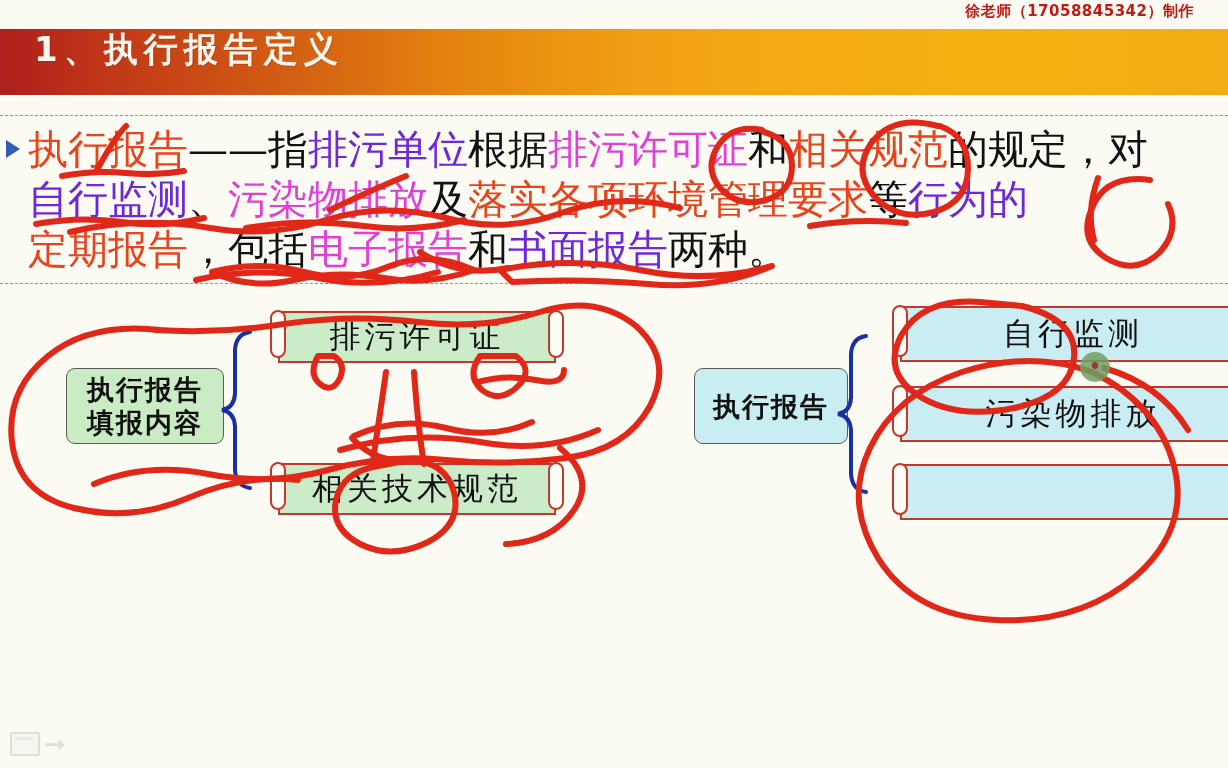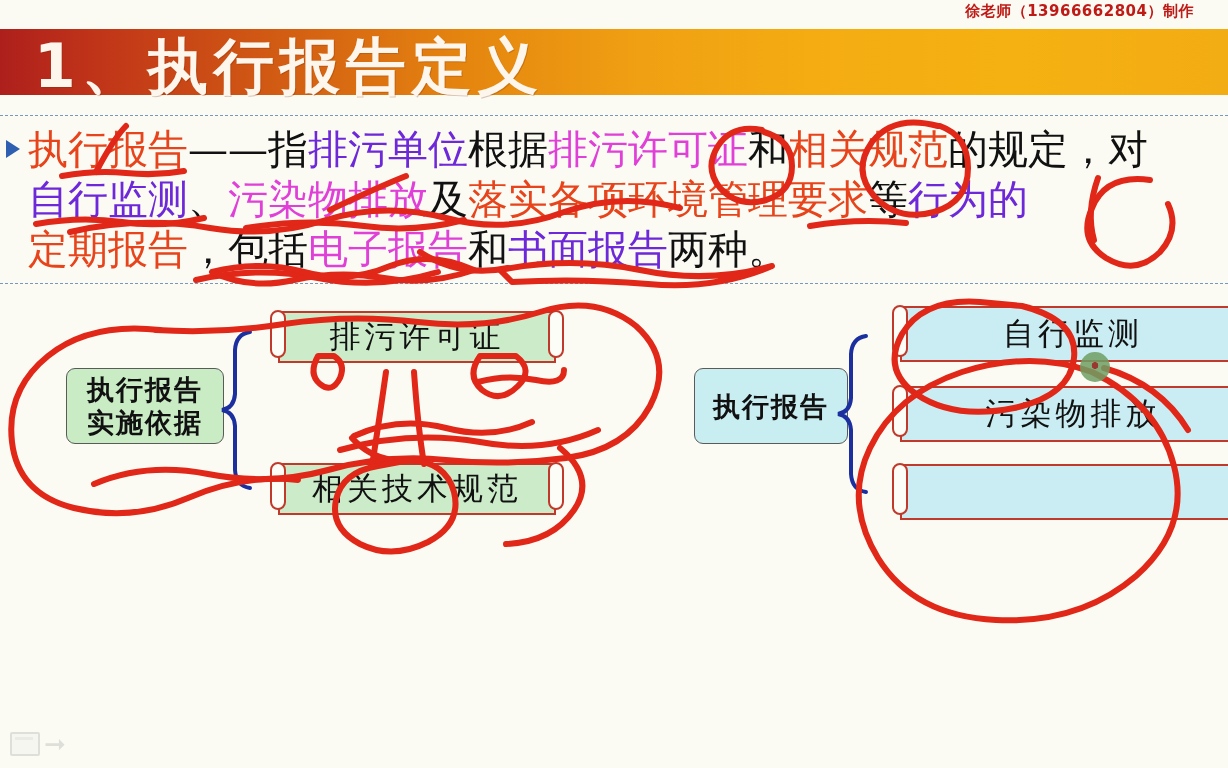--- a/index.html
+++ b/index.html
@@ -20,21 +20,21 @@
   }
 
   
   .titlebar{
     position:absolute;left:0;top:29px;width:1228px;height:66px;
     background:linear-gradient(to right,#ad1f1c 0%,#bf3219 7%,#d15a13 22%,#e5860f 38%,#f0a013 52%,#f4ac12 66%,#f5b011 82%,#f3ad14 100%);
   }
   .titlebar .ttxt{
     position:absolute;left:34px;top:-2px;
     font-family:"DejaVu Sans","Liberation Sans",sans-serif;
-    font-size:60px;font-weight:bold;color:#fdf6ec;
+    font-size:34px;font-weight:bold;color:#fdf6ec;
     letter-spacing:6px;white-space:nowrap;
     text-shadow:1px 1px 0 rgba(120,40,0,.25);
   }
 
   
   .dash{
     position:absolute;left:0;width:1228px;height:0;
     border-top:1px dashed #7799bb;
   }
   .dash.one{top:115px;}
@@ -103,36 +103,36 @@
   .ctrl.prev:before{content:"";position:absolute;left:3px;top:3px;
     width:18px;height:3px;background:#c3c7c1;}
   .ctrl.next{left:44px;width:30px;height:22px;color:#9aa09a;
     font-size:26px;line-height:20px;font-family:"DejaVu Sans",sans-serif;}
 </style>
 </head>
 <body>
 
 <div id="stage">
 
-  <div class="credit">徐老师（13966662804）制作</div>
+  <div class="credit">徐老师（17058845342）制作</div>
 
   <div class="titlebar">
     <div class="ttxt">1、执行报告定义</div>
   </div>
 
   <div class="dash one"></div>
   <div class="dash two"></div>
 
   <div class="bullet"></div>
 
   <div class="para"><span class="c-red">执行报告</span><span class="c-blk">——指</span><span class="c-blue">排污单位</span><span class="c-blk">根据</span><span class="c-mag">排污许可证</span><span class="c-blk">和</span><span class="c-red">相关规范</span><span class="c-blk">的规定，对</span><span class="c-blue">自行监测</span><span class="c-blk">、</span><span class="c-mag">污染物排放</span><span class="c-blk">及</span><span class="c-red">落实各项环境管理要求</span><span class="c-blk">等</span><span class="c-blue">行为的</span><span class="c-red">定期报告</span><span class="c-blk">，包括</span><span class="c-mag">电子报告</span><span class="c-blk">和</span><span class="c-blue">书面报告</span><span class="c-blk">两种。</span></div>
 
   <div class="lbl-box lbl-green" style="left:66px;top:368px;width:156px;height:74px;">
     <span>执行报告</span>
-    <span>实施依据</span>
+    <span>填报内容</span>
   </div>
 
   <div class="node" style="left:278px;top:311px;width:278px;height:52px;">
     <div class="cap"></div>
     <div class="cap right"></div>
     <span>排污许可证</span>
   </div>
 
   <div class="node" style="left:278px;top:463px;width:278px;height:52px;align-items:center;">
     <div class="cap"></div>

